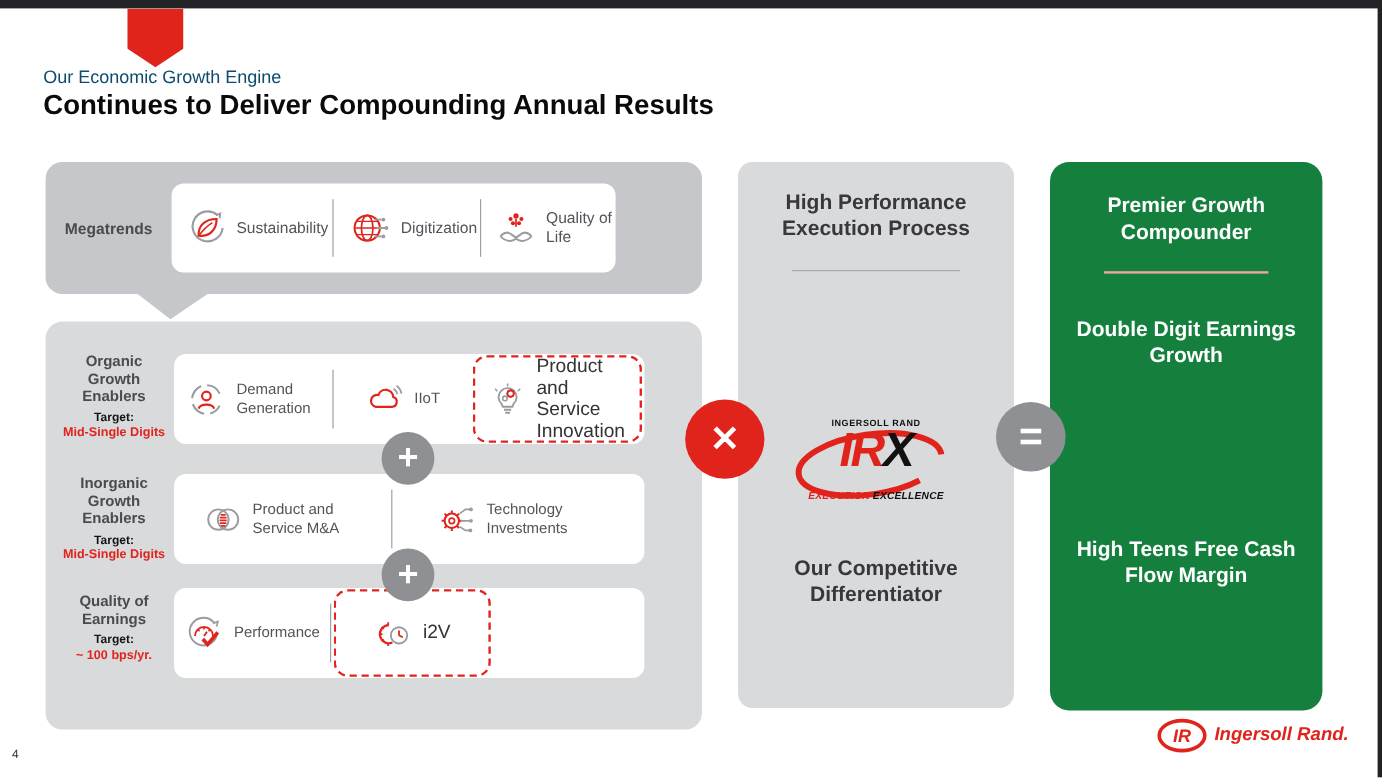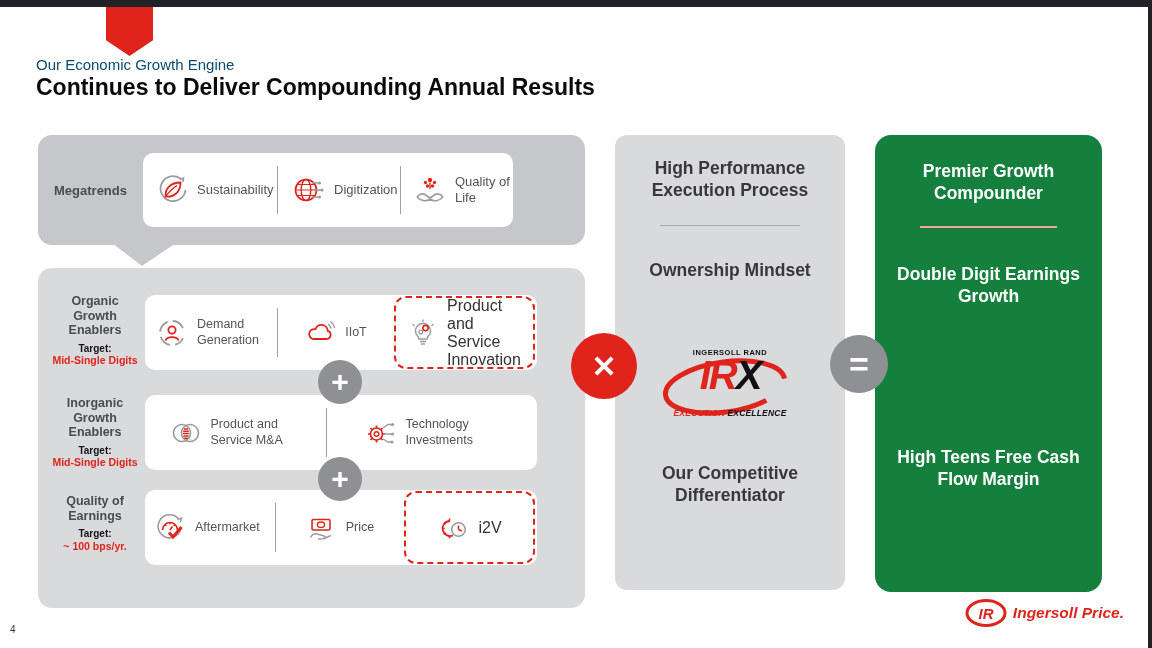--- a/index.html
+++ b/index.html
@@ -211,32 +211,23 @@
   <div class="abs white-box row-box" style="top:222px;">
     <div class="cell" style="flex:0 0 122px;padding-left:8px;">
       <svg class="ic" viewBox="0 0 34 34">
         <path d="M25.5 8 A11.5 11.5 0 1 0 28 17" fill="none" stroke="#9a9ca0" stroke-width="1.6"></path>
         <path d="M24.5 8.5 l4 -1.5 l-1 4.2" fill="none" stroke="#9a9ca0" stroke-width="1.4"></path>
         <path d="M9.5 19 a7.5 7.5 0 0 1 15 0" fill="none" stroke="#e0241c" stroke-width="1.6"></path>
         <path d="M17 11.5 v2 M12 13.5 l1.3 1.5 M22 13.5 l-1.3 1.5" stroke="#e0241c" stroke-width="1.3"></path>
         <path d="M17 19 l2.5 -3.5" stroke="#e0241c" stroke-width="1.6"></path>
         <path d="M16 21.5 l4 4.5 l8.5 -10" fill="none" stroke="#e0241c" stroke-width="3"></path>
       </svg>
-      <span class="lbl">Aftermarket</span>
-    </div>
-    <div class="vdiv"></div>
-    <div class="cell" style="flex:1;justify-content:center;">
-      <svg class="ic" viewBox="0 0 34 34">
-        <rect x="8" y="8.5" width="18" height="10.5" rx="1.5" fill="none" stroke="#e0241c" stroke-width="1.6"></rect>
-        <ellipse cx="17" cy="13.7" rx="3.6" ry="2.7" fill="none" stroke="#e0241c" stroke-width="1.4"></ellipse>
-        <path d="M6.5 26.5 c2 -3.5 5 -4.5 8.5 -3 l5 1.5 c2 0.5 2 2.5 -1 2.8 l-5 0.2" fill="none" stroke="#9a9ca0" stroke-width="1.5"></path>
-        <path d="M20 27.5 l7 -3" stroke="#9a9ca0" stroke-width="1.5"></path>
-      </svg>
-      <span class="lbl">Price</span>
-    </div>
+      <span class="lbl">Performance</span>
+    </div>
+    <div class="vdiv"></div>
     <div class="dashed-cell" style="justify-content:center;">
       <svg class="ic" viewBox="0 0 34 34">
         <path d="M13 10 a7.5 7.5 0 1 0 3 14.4" fill="none" stroke="#e0241c" stroke-width="1.8"></path>
         <path d="M12.5 7.5 v2.5 M5.2 17.5 h2.5 M7 11.5 l1.8 1.6 M7 23.5 l1.8 -1.6 M12.5 25 v2.4" stroke="#e0241c" stroke-width="1.5"></path>
         <circle cx="21.5" cy="18.5" r="6.8" fill="none" stroke="#9a9ca0" stroke-width="1.6"></circle>
         <path d="M21.5 18.5 v-4 M21.5 18.5 l3.2 1.5" fill="none" stroke="#e0241c" stroke-width="1.5"></path>
       </svg>
       <span class="lbl">i2V</span>
     </div>
   </div>
@@ -245,21 +236,20 @@
 <div class="abs circle xcirc">
   <span>✕</span>
 </div>
 <div class="abs circle eqcirc">
   <span>=</span>
 </div>
 
 <div class="abs mp-panel">
   <div class="abs mp-title" style="padding:0 14px;box-sizing:border-box;">High Performance Execution Process</div>
   <div class="abs mp-div"></div>
-  <div class="abs mp-title" style="top:125px;">Ownership Mindset</div>
   <div class="abs irx">
     <svg class="abs" style="left:0;top:0;width:150px;height:75px;z-index:1;" viewBox="0 0 150 75">
       <ellipse cx="70" cy="40" rx="60" ry="25" fill="none" stroke="#e0241c" stroke-width="5" transform="rotate(-8 70 40)" stroke-dasharray="250 80" stroke-dashoffset="-30"></ellipse>
     </svg>
     <div class="abs irx-brand">INGERSOLL RAND</div>
     <div class="abs irx-main">
       <span class="irx-ir">IR</span><span class="irx-x">X</span>
     </div>
     <div class="abs irx-bottom">
       <span class="irx-exec">EXECUTION</span>
@@ -274,16 +264,16 @@
   <div class="abs rp-div"></div>
   <div class="abs mp-title rp-text" style="top:129px;" style2="">Double Digit Earnings Growth</div>
   <div class="abs mp-title rp-text" style="top:312px;padding:0 16px;box-sizing:border-box;">High Teens Free Cash Flow Margin</div>
 </div>
 
 <div class="abs brandmark">
   <svg width="44" height="30" viewBox="0 0 44 30">
     <ellipse cx="22" cy="15" rx="19" ry="12.5" fill="none" stroke="#e0241c" stroke-width="3"></ellipse>
     <text x="22" y="20.5" text-anchor="middle" font-family="Liberation Sans, sans-serif" font-size="15" font-weight="bold" font-style="italic" fill="#e0241c">IR</text>
   </svg>
-  <span class="wordmark">Ingersoll Price.</span>
+  <span class="wordmark">Ingersoll Rand.</span>
 </div>
 
 <div class="abs pagenum">4</div>
 
 </body></html>

